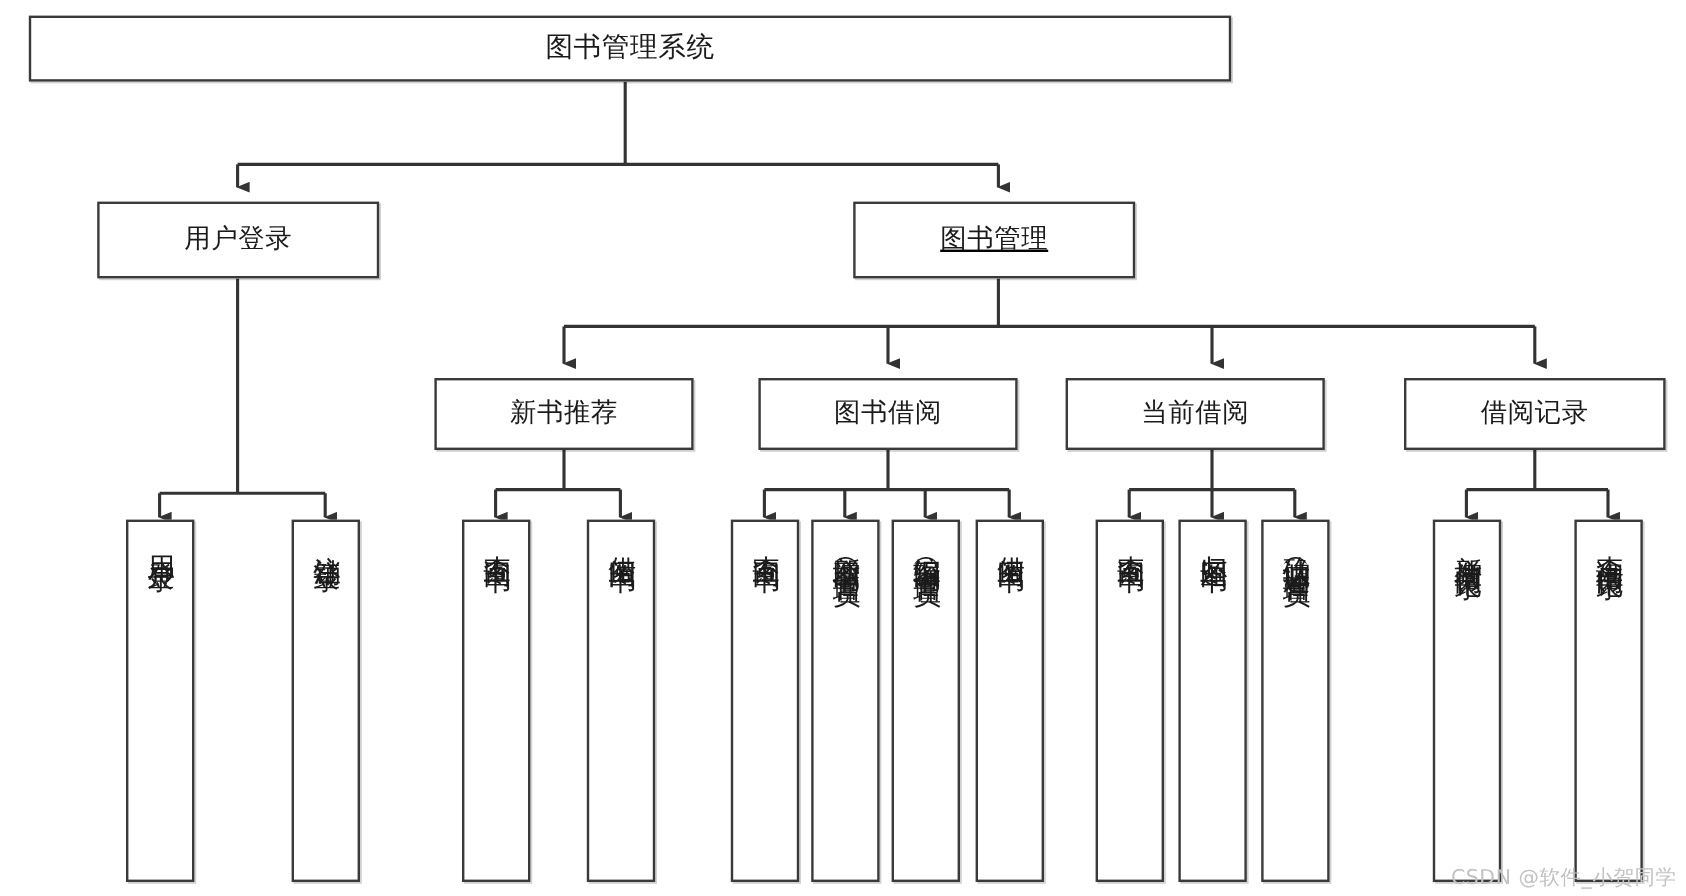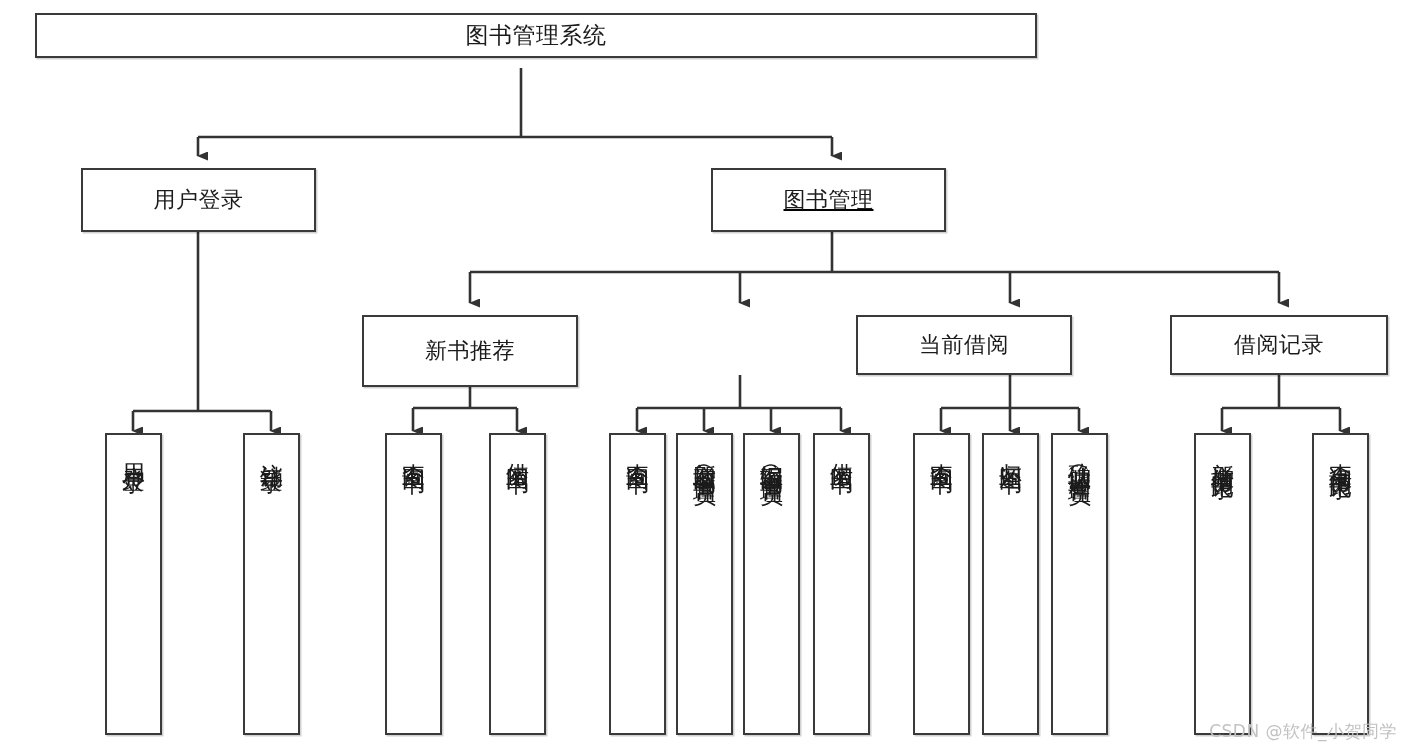--- a/index.html
+++ b/index.html
@@ -117,35 +117,38 @@
       <path d="M1010,408 L1010,431" marker-end="url(#arrow)"></path>
       <path d="M1079,408 L1079,431" marker-end="url(#arrow)"></path>
 
       <path d="M1279,375 L1279,408"></path>
       <path d="M1222,408 L1340,408"></path>
       <path d="M1222,408 L1222,431" marker-end="url(#arrow)"></path>
       <path d="M1340,408 L1340,431" marker-end="url(#arrow)"></path>
     </g>
   </svg>
 
-  <div class="node root" style="left:35px; top:13px; width:1002px; height:45px;">
+  <div class="node root" style="left:24px; top:13px; width:1002px; height:55px;">
     <span class="label">图书管理系统</span>
   </div>
 
   <div class="node" style="left:81px; top:168px; width:235px; height:64px;">
     <span class="label">用户登录</span>
   </div>
   <div class="node" style="left:711px; top:168px; width:235px; height:64px;text-decoration:underline;">
     <span class="label">图书管理</span>
   </div>
 
-  <div class="node" style="left:362px; top:315px; width:216px; height:72px;">
+  <div class="node" style="left:362px; top:315px; width:216px; height:60px;">
     <span class="label">新书推荐</span>
   </div>
-  <div class="node" style="left:856px; top:315px; width:216px; height:60px;">
+  <div class="node" style="left:632px; top:315px; width:216px; height:60px;">
+    <span class="label">图书借阅</span>
+  </div>
+  <div class="node" style="left:888px; top:315px; width:216px; height:60px;">
     <span class="label">当前借阅</span>
   </div>
   <div class="node" style="left:1170px; top:315px; width:218px; height:60px;justify-content:center;">
     <span class="label">借阅记录</span>
   </div>
 
   <div class="node leaf" style="left:105px; top:433px; width:57px; height:302px;">
     <span class="label">用户登录</span>
   </div>
   <div class="node leaf" style="left:243px; top:433px; width:57px; height:302px;">

